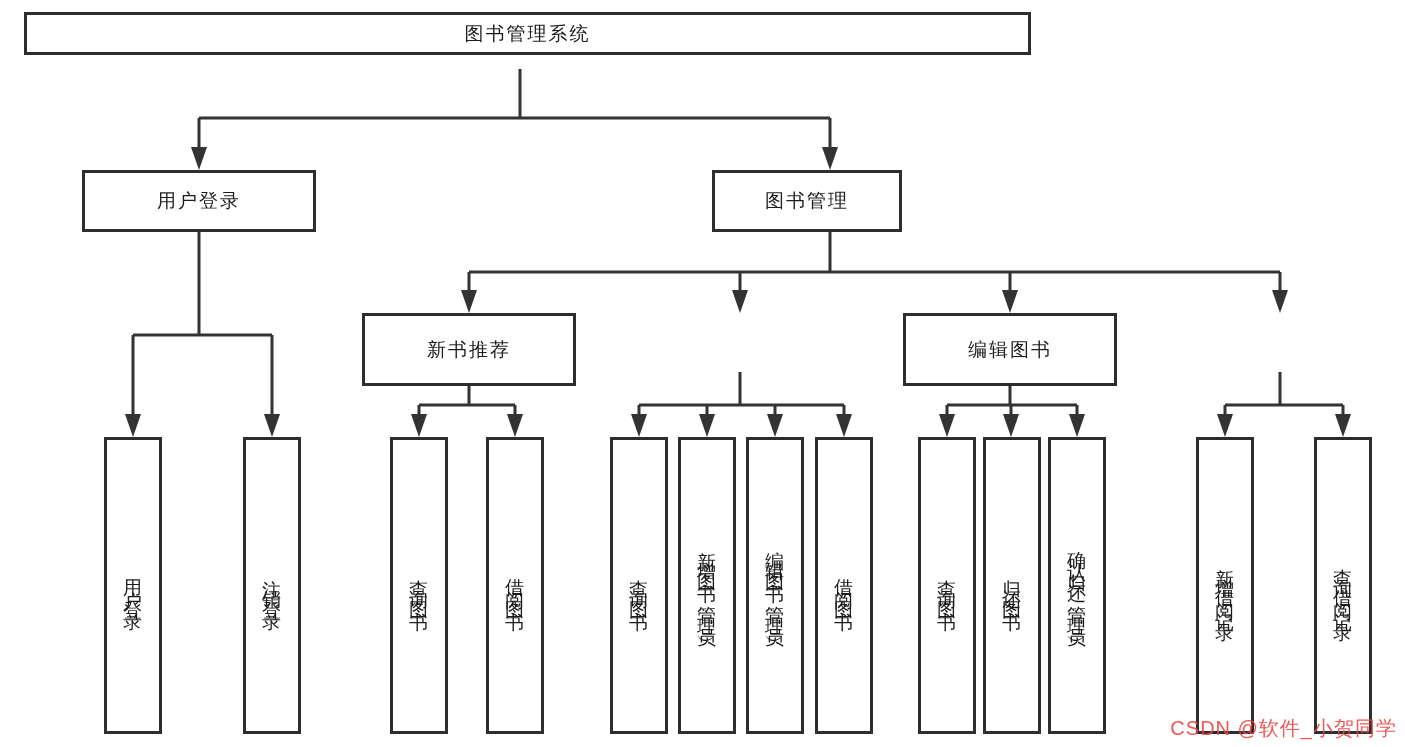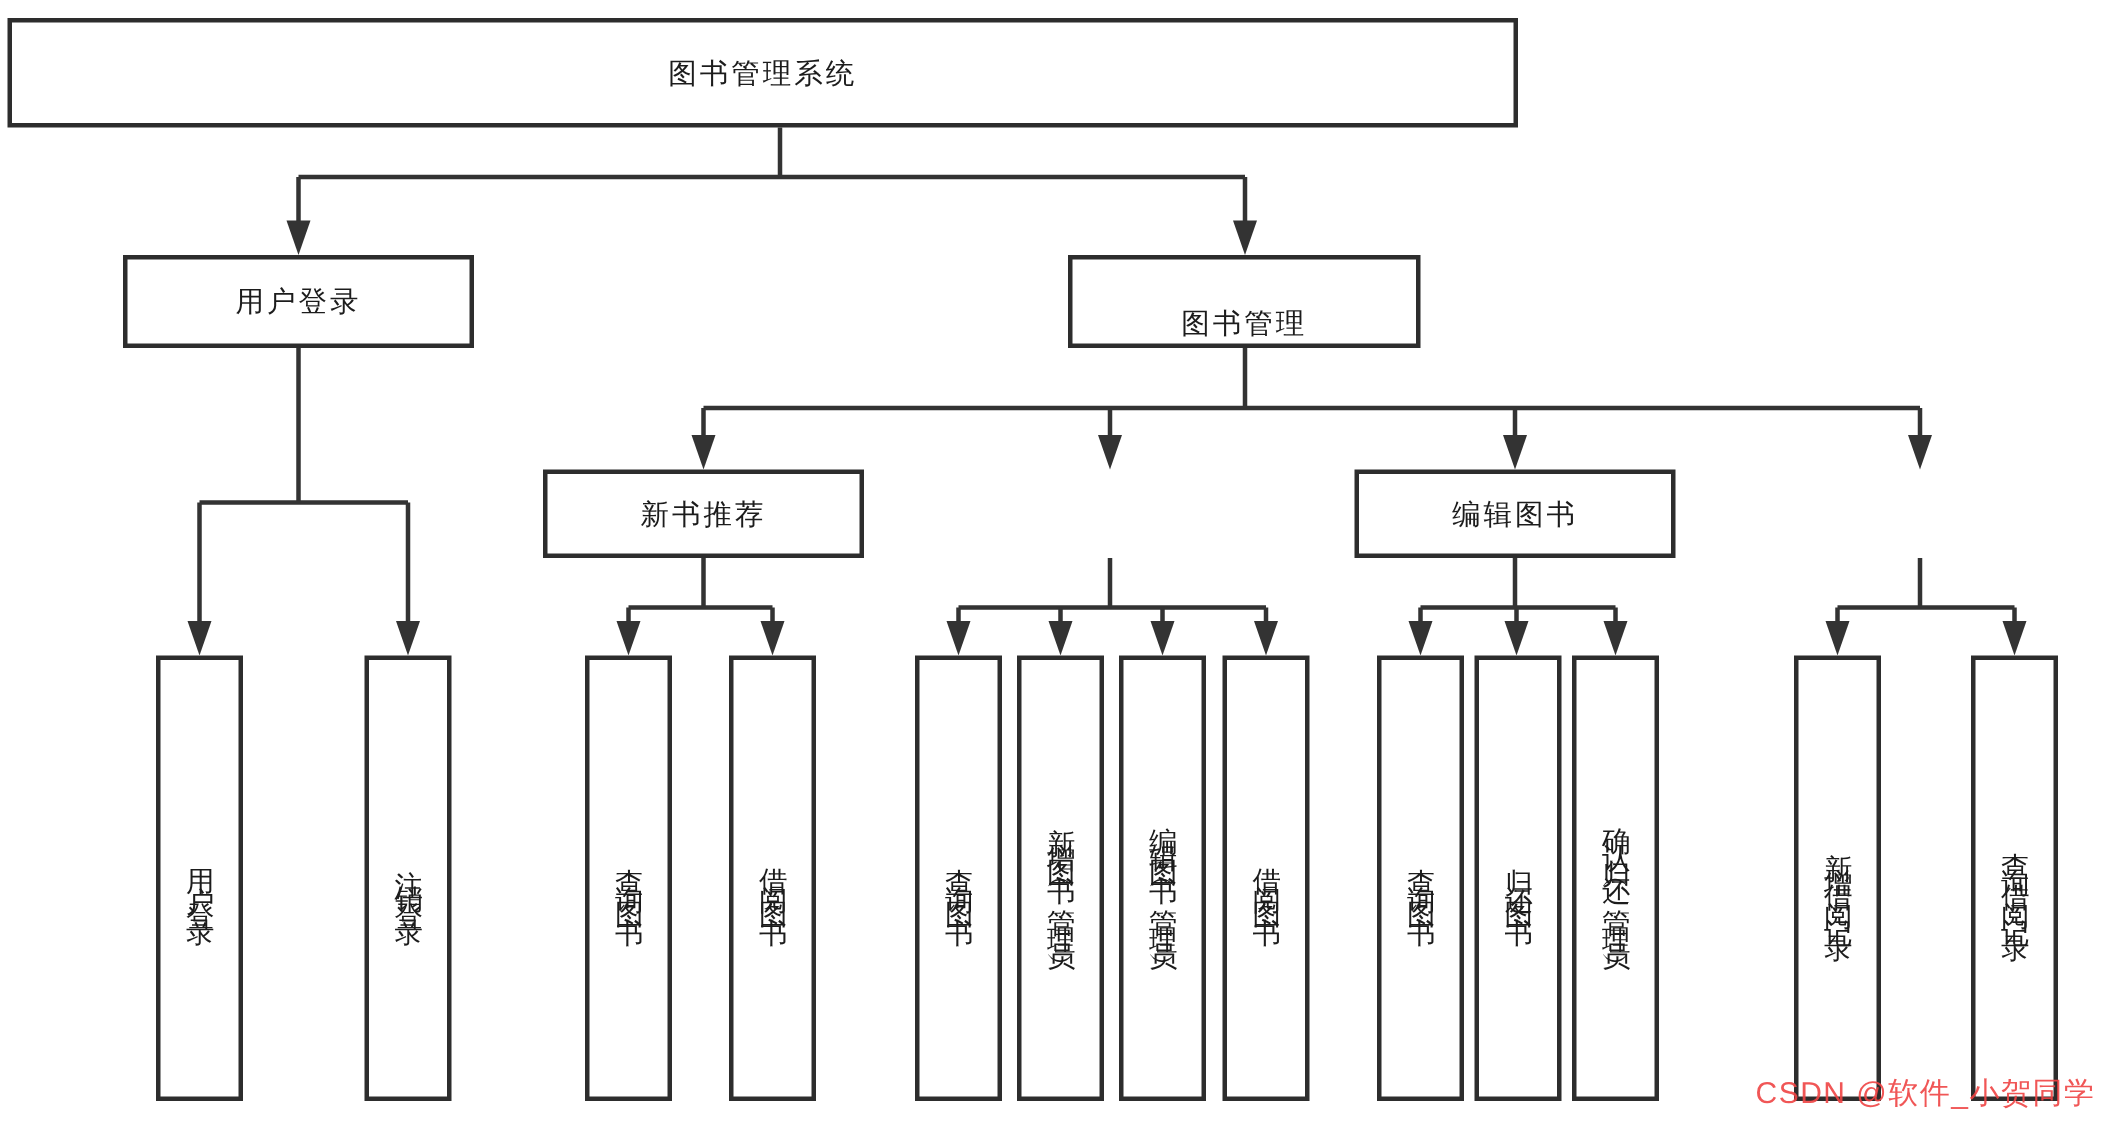--- a/index.html
+++ b/index.html
@@ -41,26 +41,26 @@
   .vlabel {
     writing-mode: vertical-rl;
     text-orientation: mixed;
     font-size: 19px;
     letter-spacing: 11px;
     color: #1c1c1c;
     white-space: nowrap;
     line-height: 1;
   }
   
-  .n-root   { left: 5px;   top: 12px;  width: 1007px; height: 73px; }
+  .n-root   { left: 24px;   top: 12px;  width: 1007px; height: 43px; }
   
   .n-login  { left: 82px;   top: 170px; width: 234px;  height: 62px; }
-  .n-mgmt   { left: 712px;  top: 170px; width: 235px;  height: 62px; align-items: flex-end; }
-  
-  .lvl3     { top: 313px; height: 59px; width: 214px; }
+  .n-mgmt   { left: 712px;  top: 170px; width: 190px;  height: 62px; }
+  
+  .lvl3     { top: 313px; height: 73px; width: 214px; }
   .n-rec    { left: 362px; }
   .n-borrow { left: 633px; }
   .n-cur    { left: 903px; }
   .n-hist   { left: 1173px; }
   
   .leaf     { top: 437px; height: 297px; width: 58px; }
   .lf-1  { left: 104px; }
   .lf-2  { left: 243px; }
   .lf-3  { left: 390px; }
   .lf-4  { left: 486px; }

